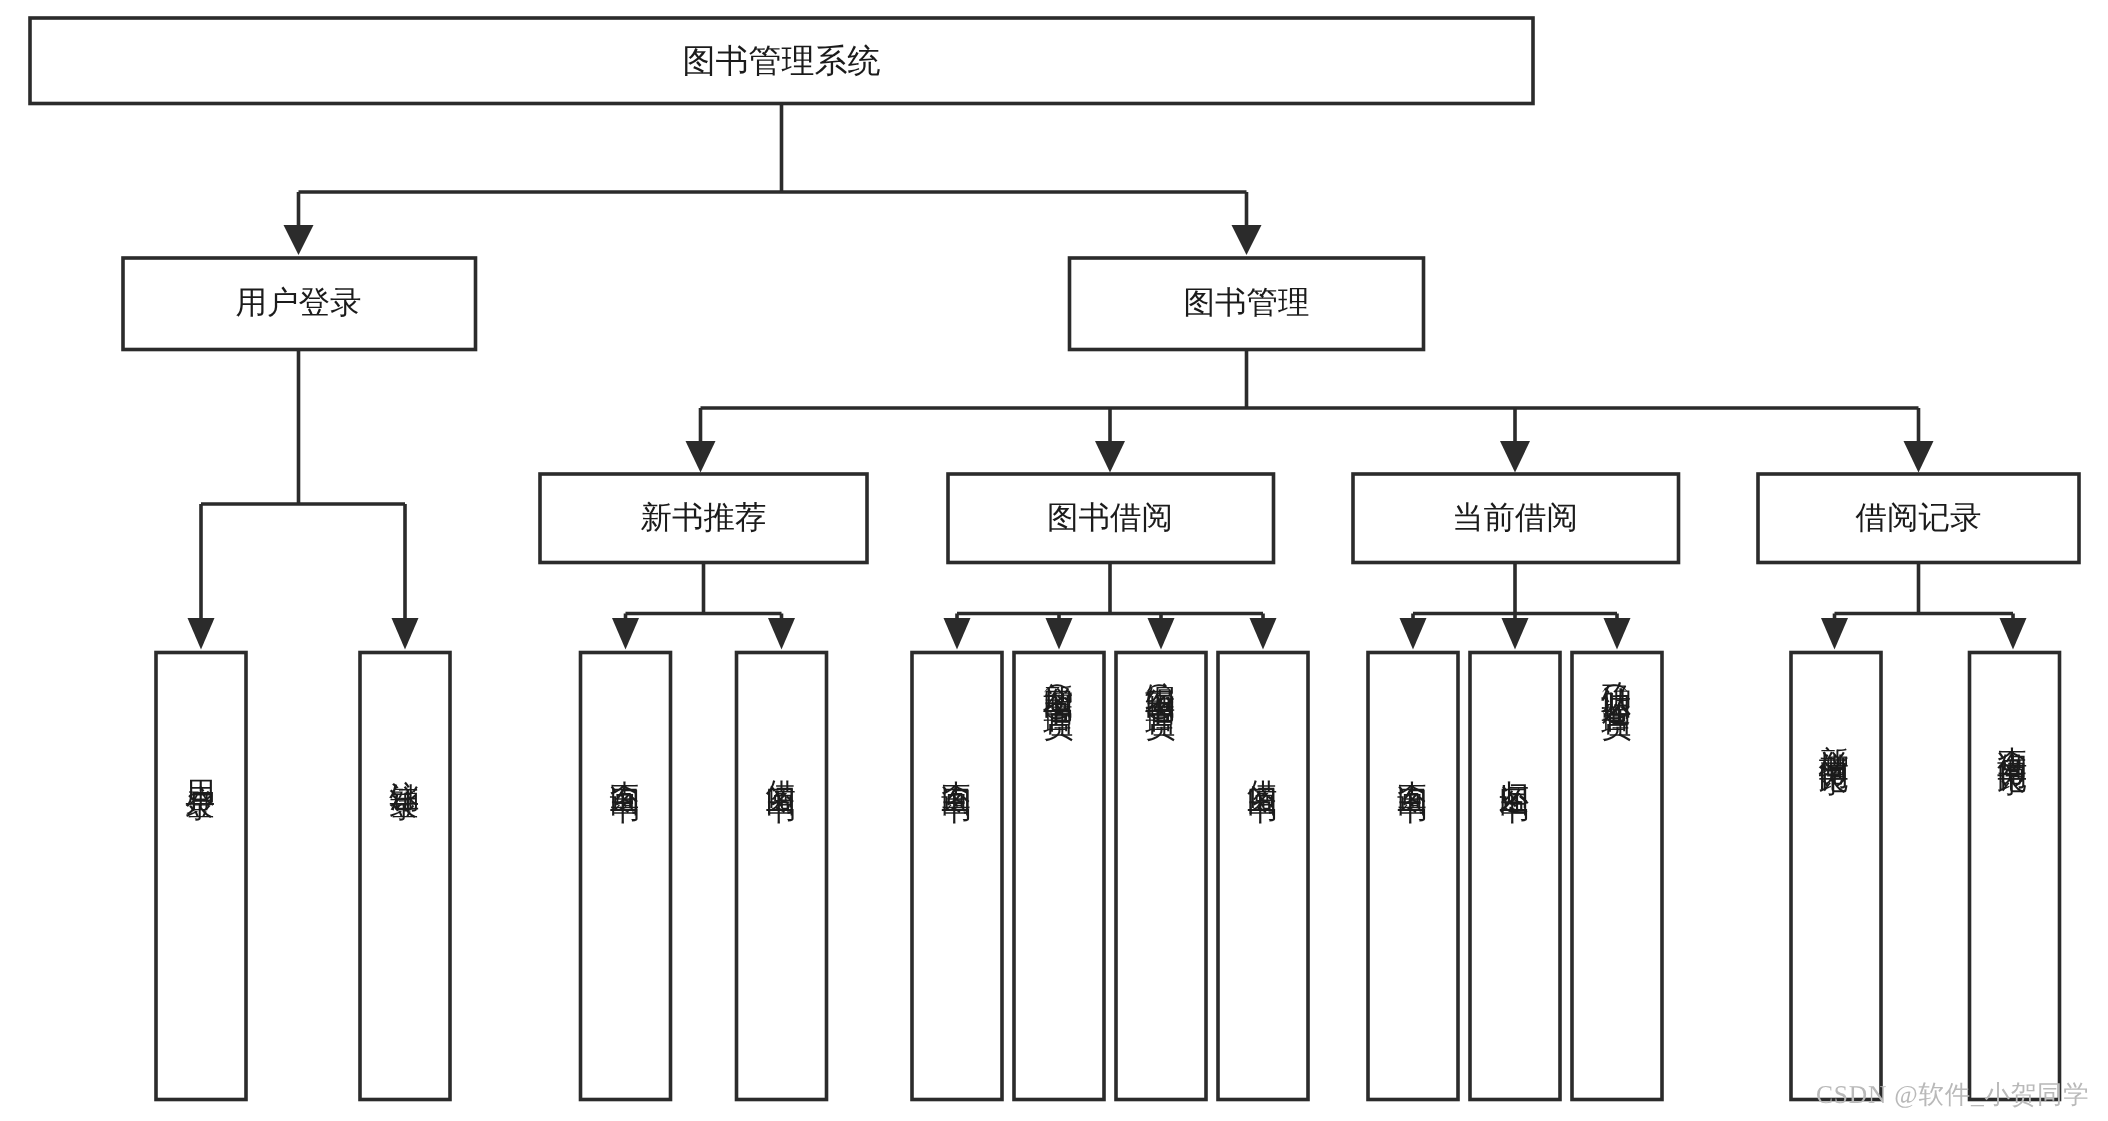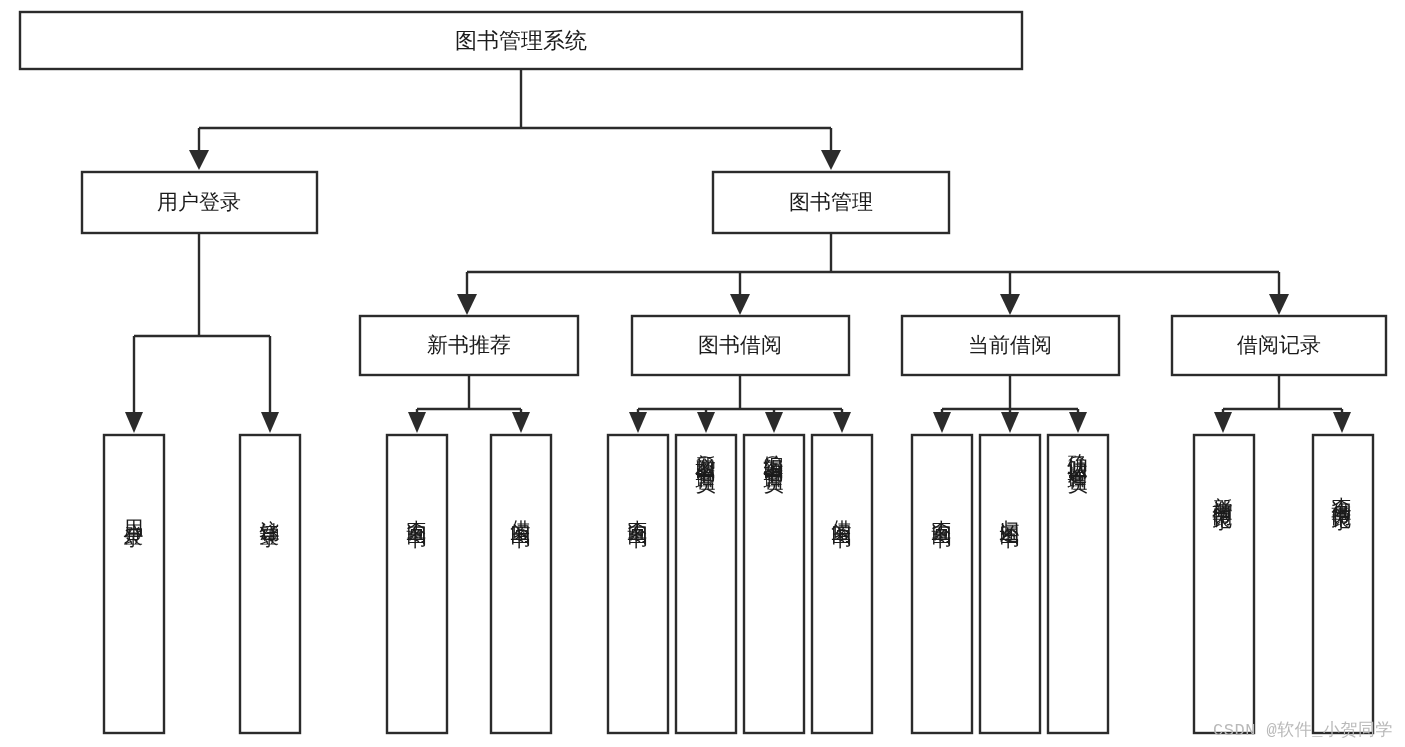--- a/index.html
+++ b/index.html
@@ -59,21 +59,21 @@
     stroke-linecap: butt;
   }
   .arrow-head {
     fill: #2b2b2b;
     stroke: none;
   }
   .watermark {
     position: absolute;
     right: 12px;
     bottom: 6px;
-    font-family: Liberation Mono, monospace;
+    font-family: Liberation Serif, serif;
     font-size: 17px;
     color: #b9b9b9;
     letter-spacing: 0.5px;
     white-space: nowrap;
     pointer-events: none;
     margin-left: 16px;
   }
 </style>
 </head>
 <body>

